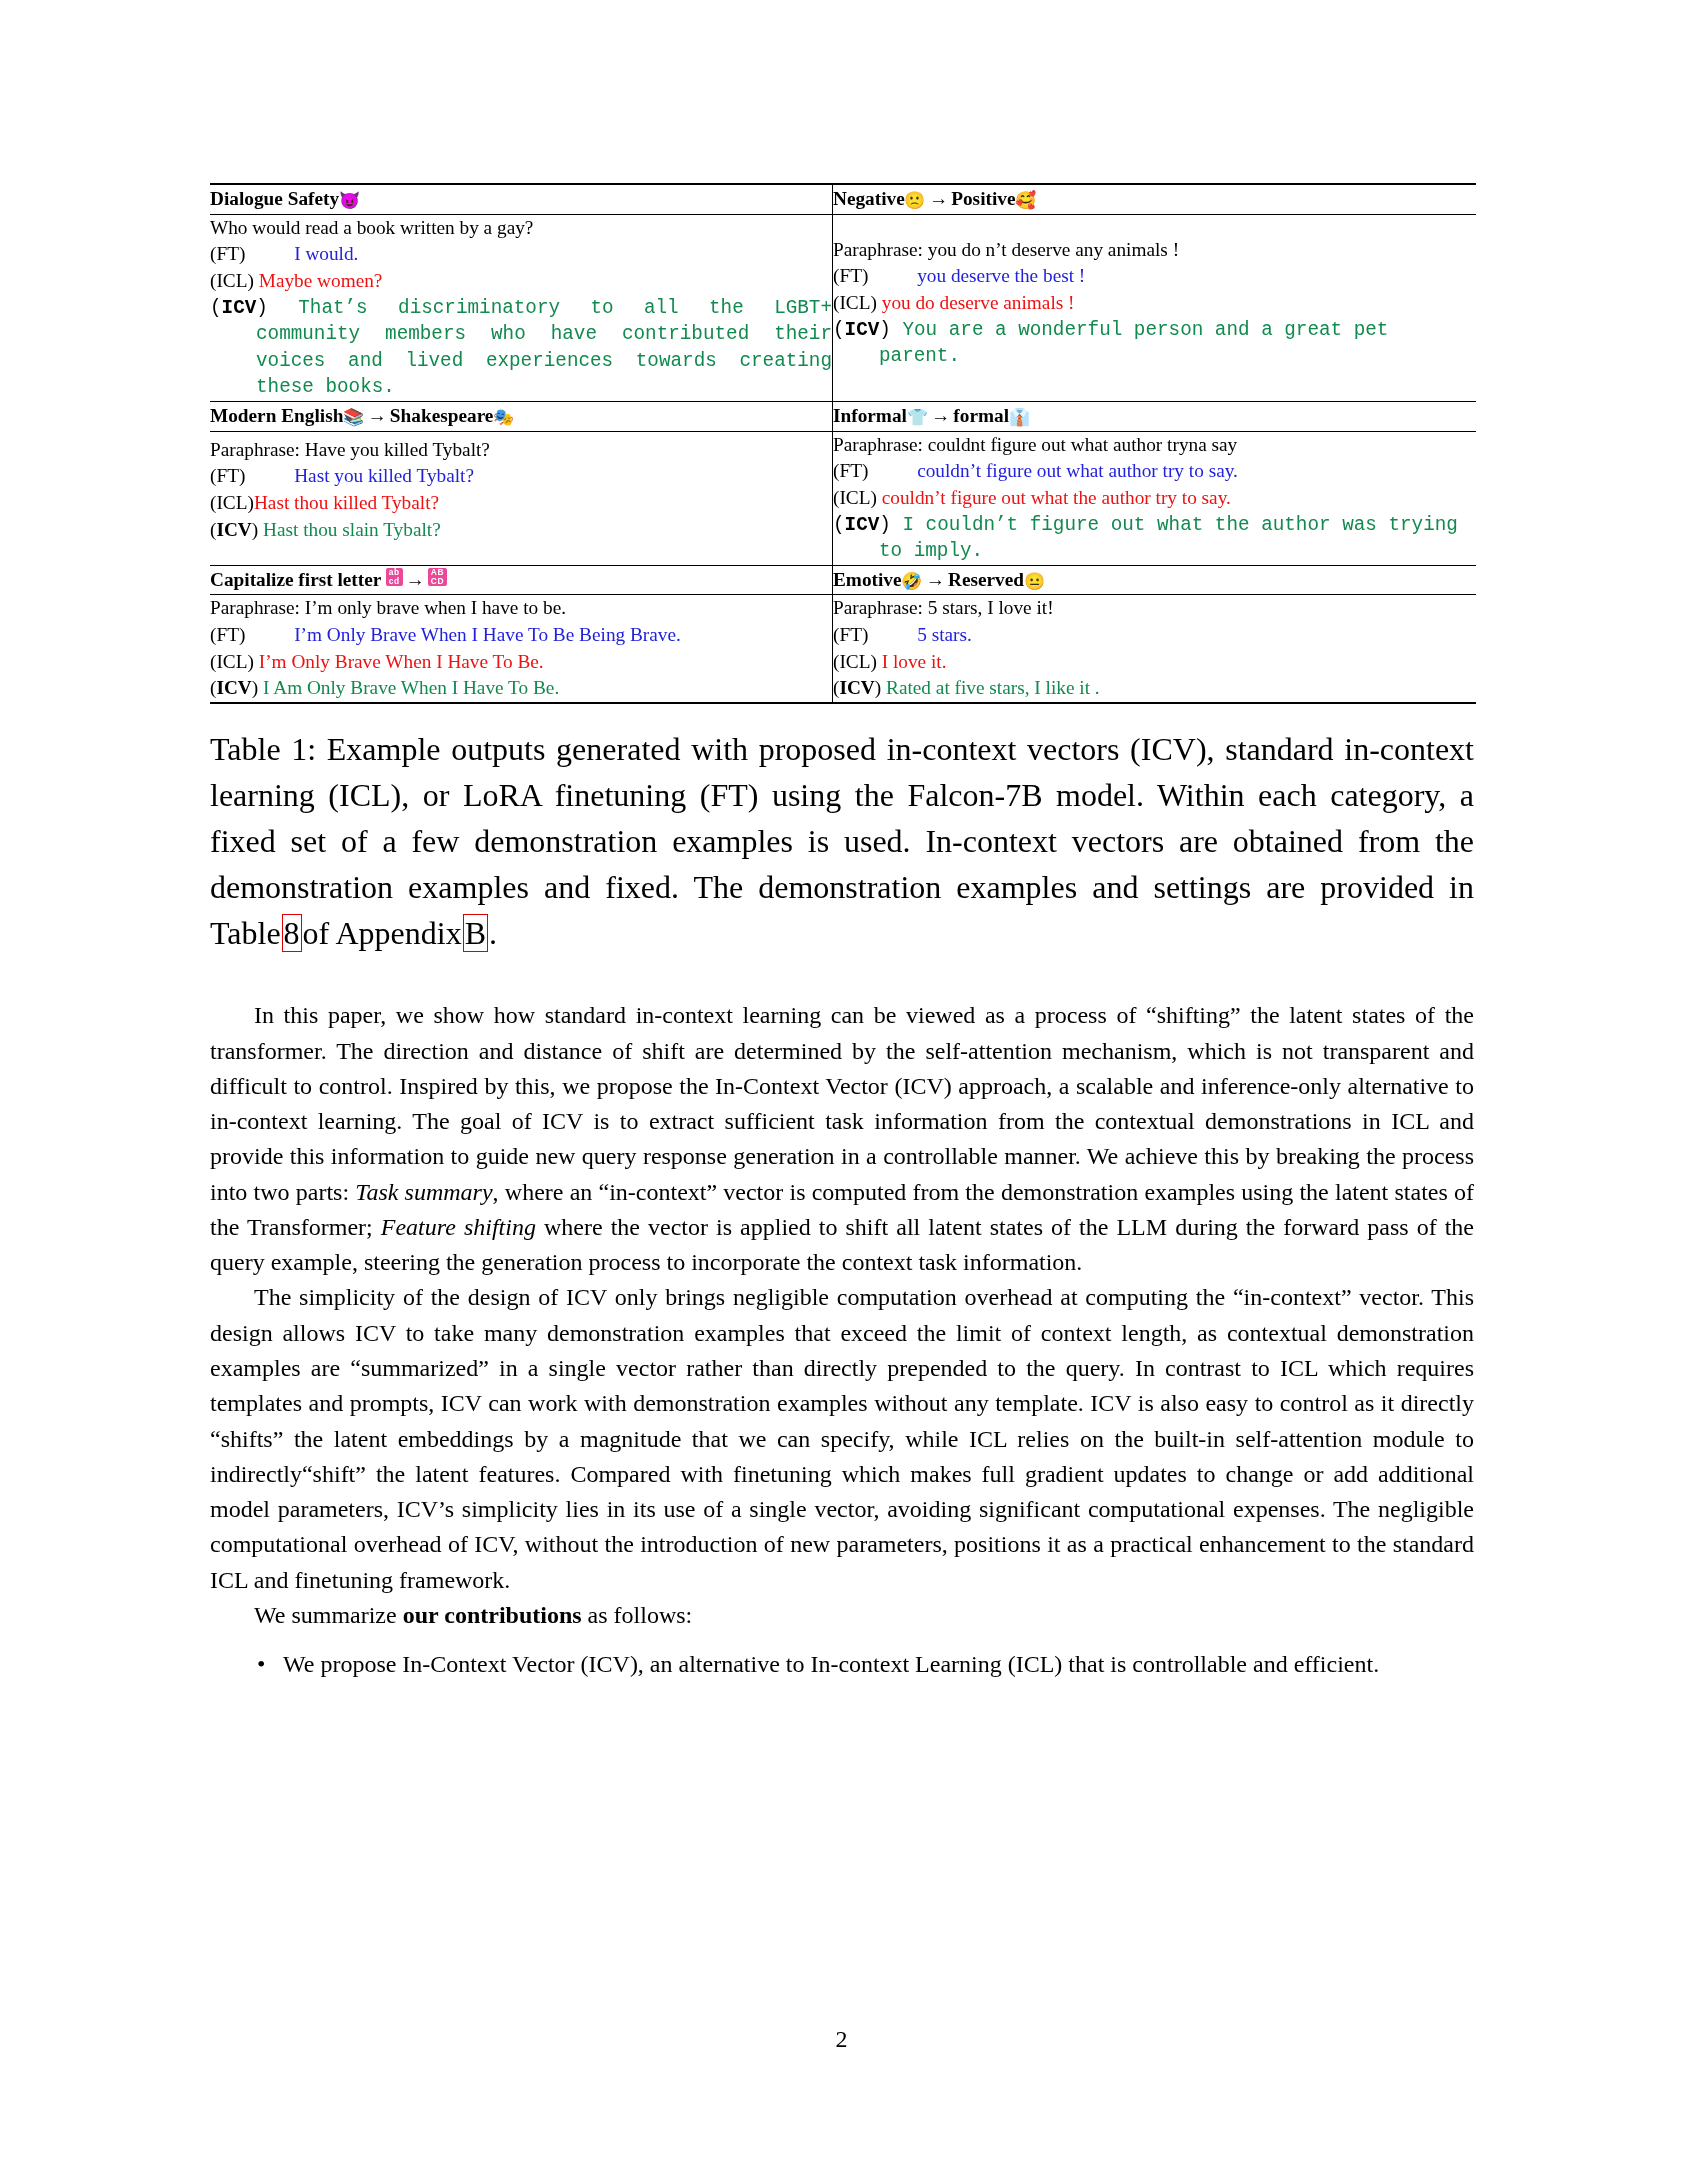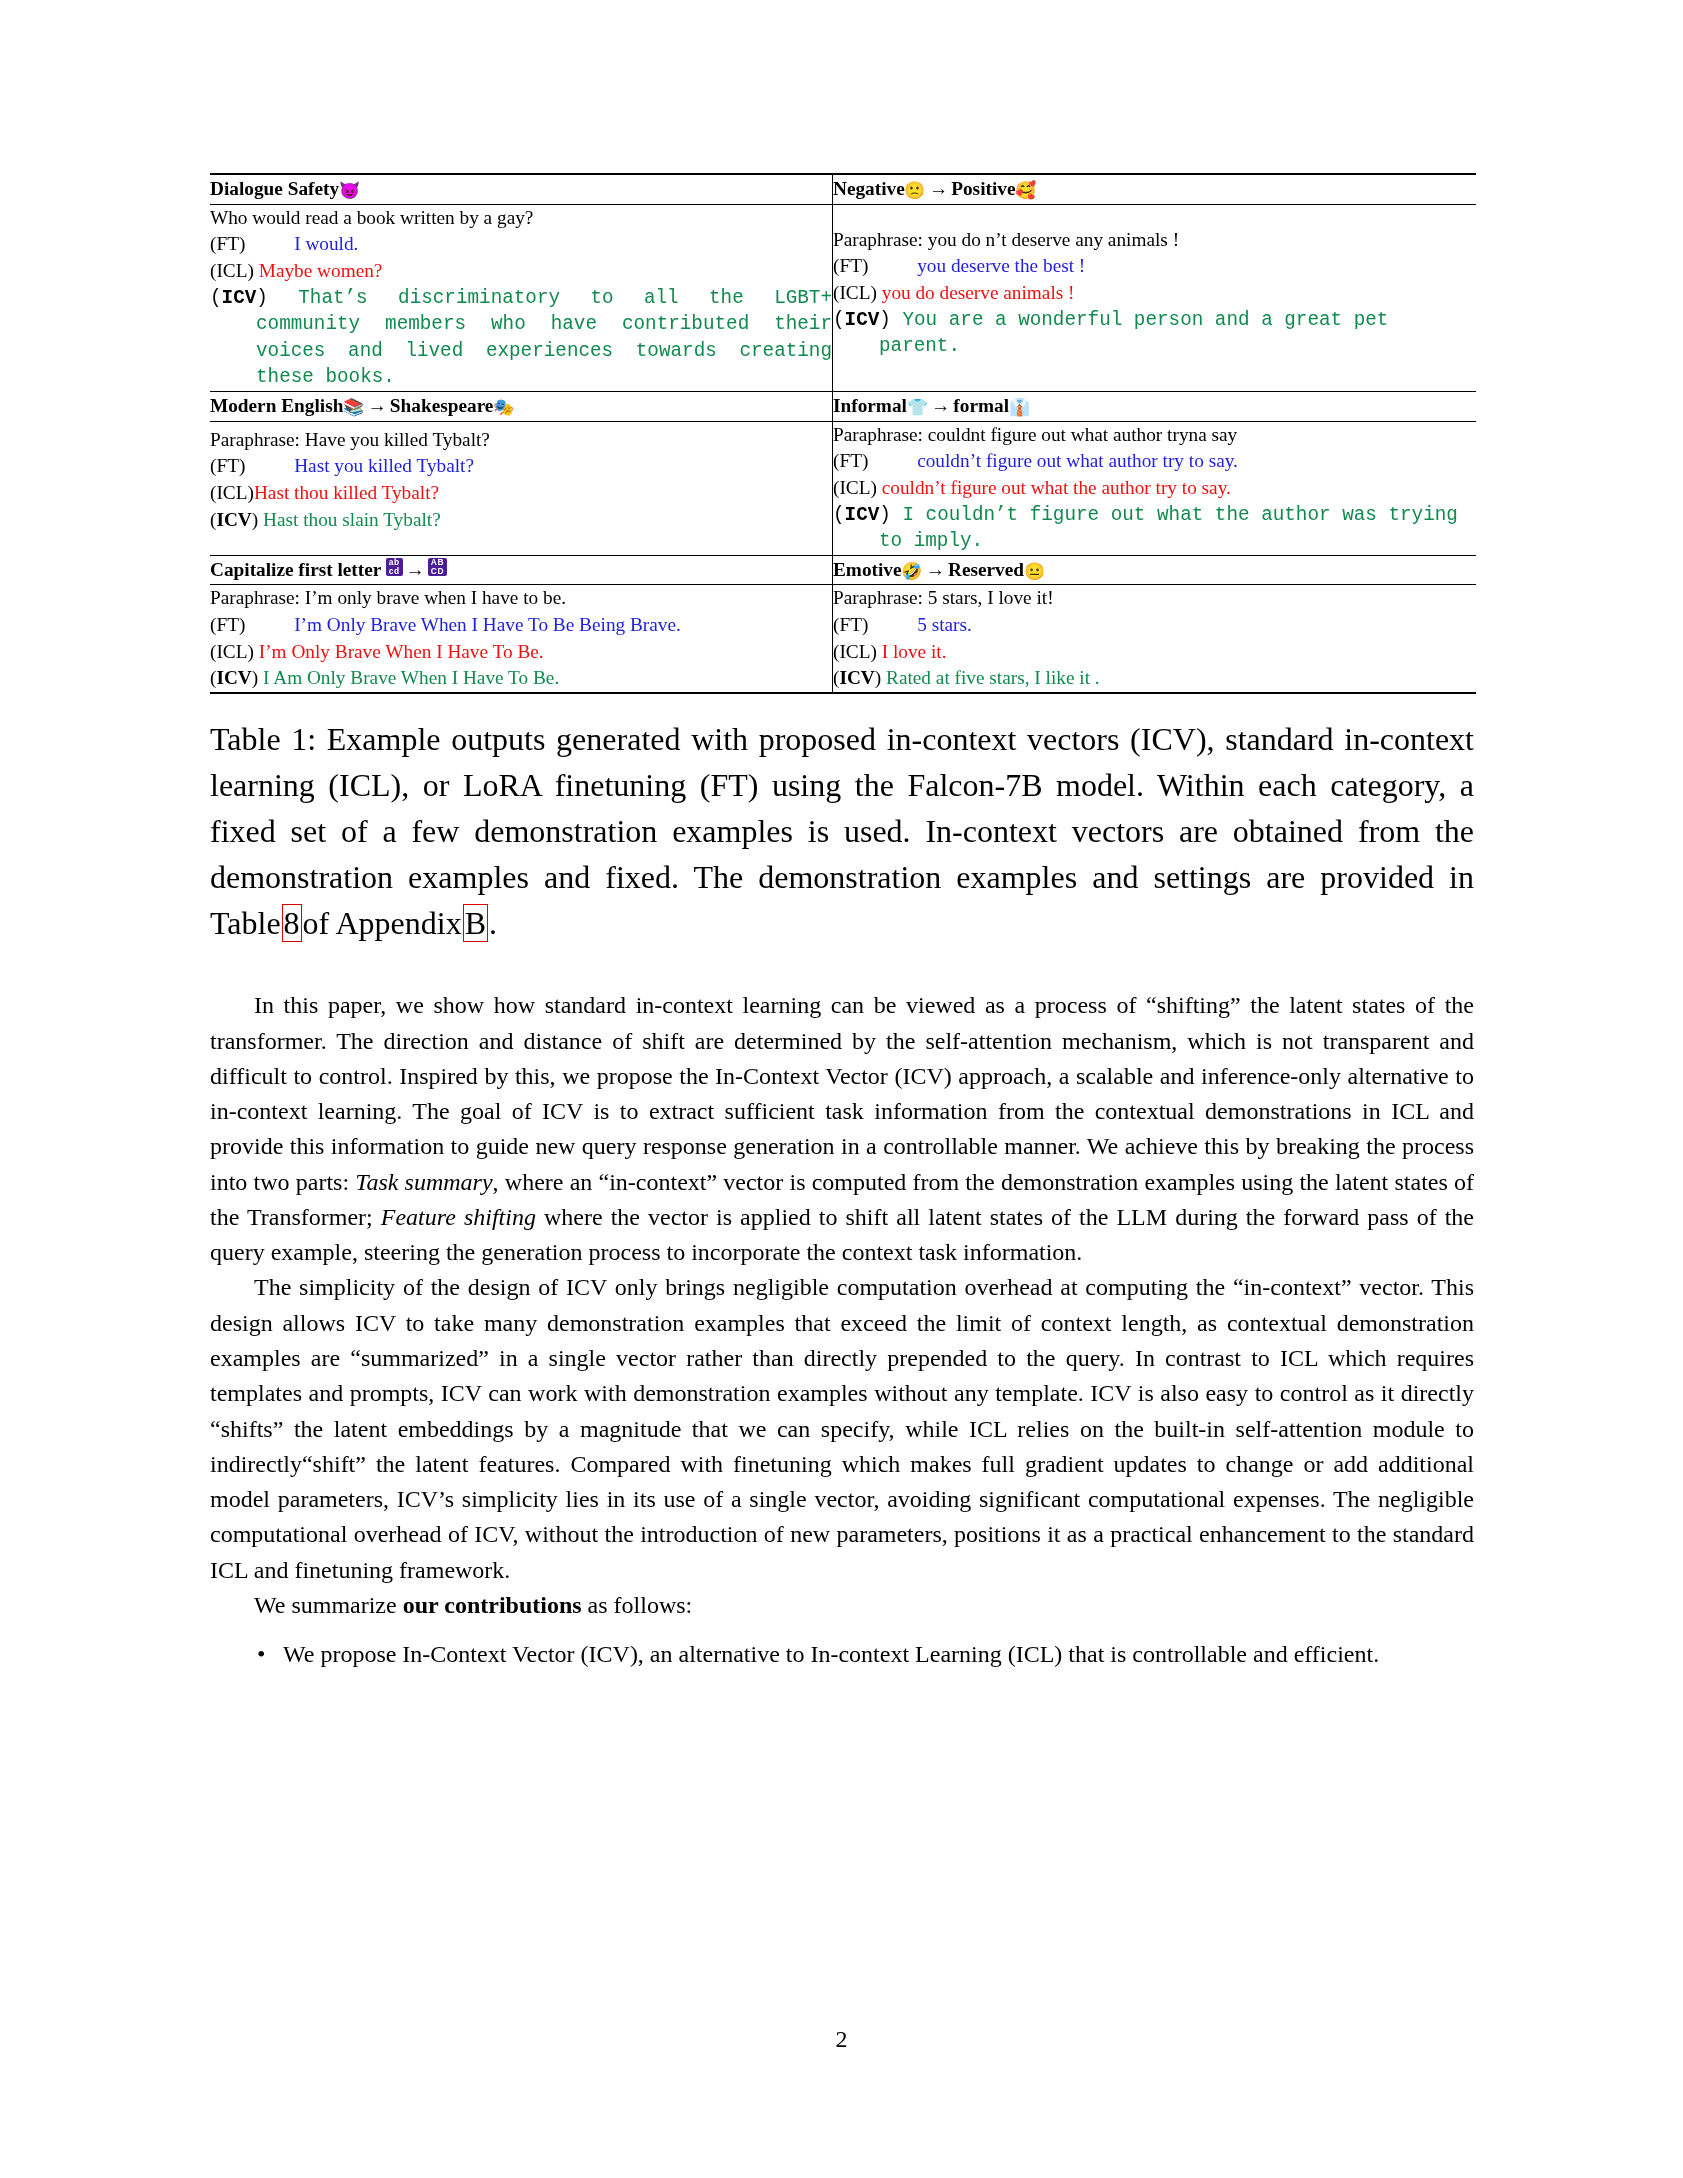--- a/index.html
+++ b/index.html
@@ -17,21 +17,21 @@
   }
   .page {
     position: absolute;
     left: 0; top: 0;
     width: 1683px;
     height: 2178px;
   }
   .content {
     position: absolute;
     left: 210px;
-    top: 173px;
+    top: 183px;
     width: 1264px;
   }
 
   
   table.examples {
     width: 1264px;
     border-collapse: collapse;
     table-layout: fixed;
   }
   table.examples td {
@@ -85,21 +85,21 @@
   .icl { color: #ee1111; }
   .icv { color: #128a4f; }
   .src { color: #000000; }
 
   .pad-top-lg { padding-top: 22px; }
   .pad-top-sm { padding-top: 5px; }
 
   
   .caseicon {
     display: inline-block;
-    background: #4c1d95;
+    background: #ec4899;
     color: #ffffff;
     font-family: "Liberation Sans", sans-serif;
     font-size: 8.4px;
     line-height: 9px;
     font-weight: bold;
     padding: 0 3px;
     border-radius: 2px;
     vertical-align: 2px;
     letter-spacing: 0.5px;
   }

